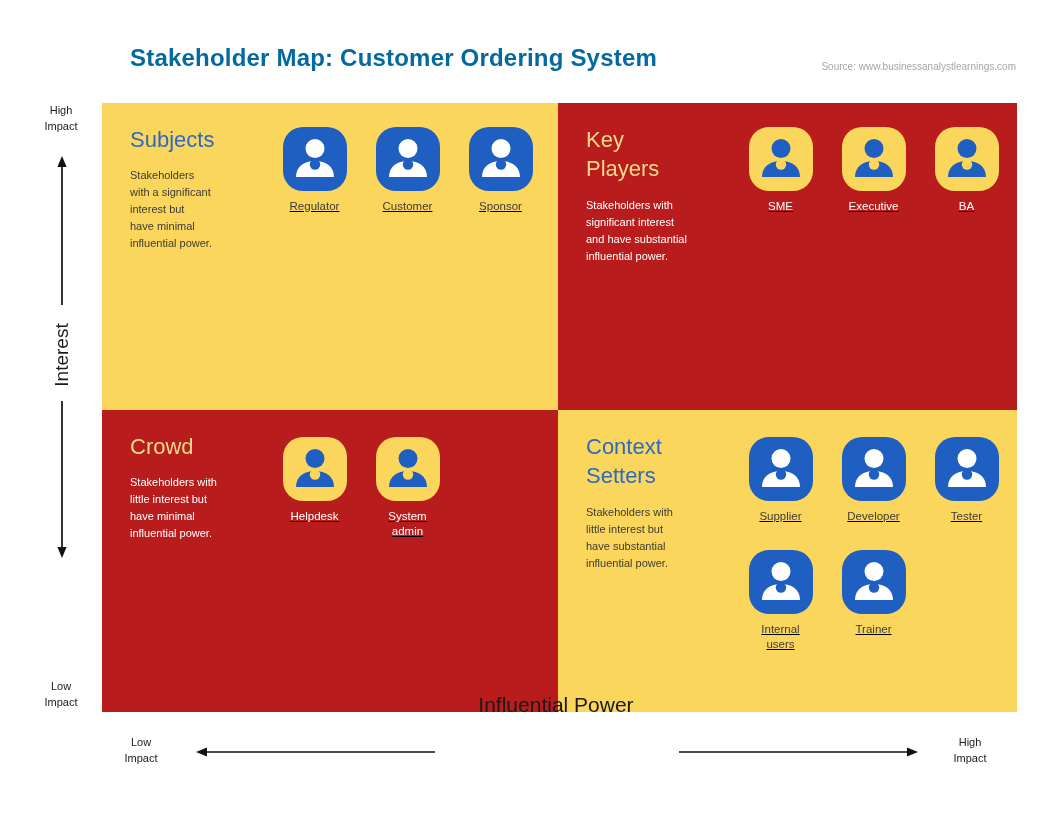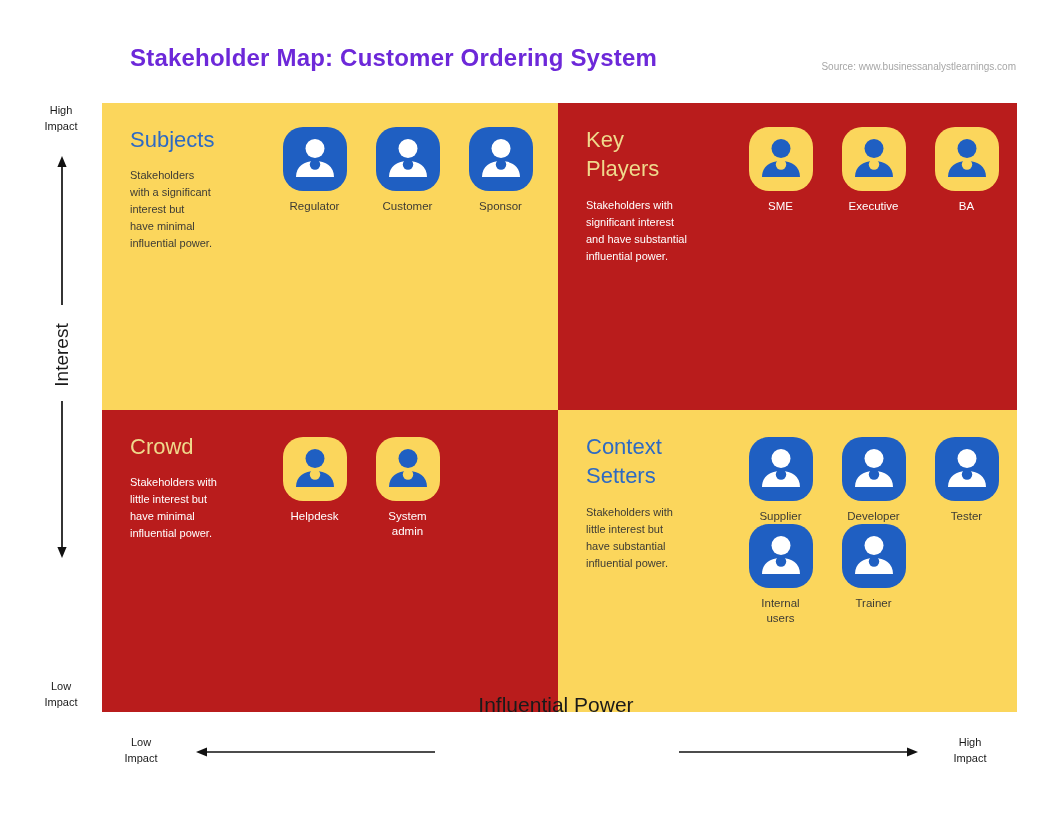--- a/index.html
+++ b/index.html
@@ -5,21 +5,21 @@
   html,body{margin:0;padding:0;background:#fff;}
   .page{
     position:relative;width:1056px;height:816px;background:#ffffff;
     font-family:"Liberation Sans", sans-serif;overflow:hidden;
   }
   .pre{white-space:pre-line;}
 
   
   .title{
     position:absolute;left:130px;top:44px;margin:0;
-    font-size:24px;font-weight:600;color:#6d28d9;letter-spacing:.2px;
+    font-size:24px;font-weight:600;color:#0369a1;letter-spacing:.2px;
   }
   .source{
     position:absolute;right:40px;top:61px;
     font-size:10px;color:#a6a6a6;
   }
 
   
   .grid{
     position:absolute;left:102px;top:103px;width:915px;height:609px;
     display:grid;grid-template-columns:456px 459px;grid-template-rows:307px 302px;border-radius:20px;
@@ -33,20 +33,22 @@
     margin:0 0 13px 0;font-size:22px;font-weight:500;line-height:1.33;
   }
   .quad.yellow h2{color:#2D6AC4;}
   .quad.blue h2{color:#EFD98C;}
   .quad .desc{font-size:11px;line-height:1.55;}
   .quad.yellow .desc{color:#3D3B35;font-weight:400;}
   .quad.blue .desc{color:#ffffff;font-weight:400;}
 
   .icons{
     position:absolute;display:grid;grid-template-columns:repeat(3,93px);
+    row-gap:26px;
+    text-decoration:underline;
   }
   .quad.tl .icons{left:166px;top:24px;}
   .quad.tr .icons{left:176px;top:24px;}
   .quad.bl .icons{left:166px;top:27px;}
   .quad.br .icons{left:176px;top:27px;}
 
   .icon-cell{text-align:center;}
   .picon{
     width:64px;height:64px;border-radius:20px;margin:0 auto;
   }

